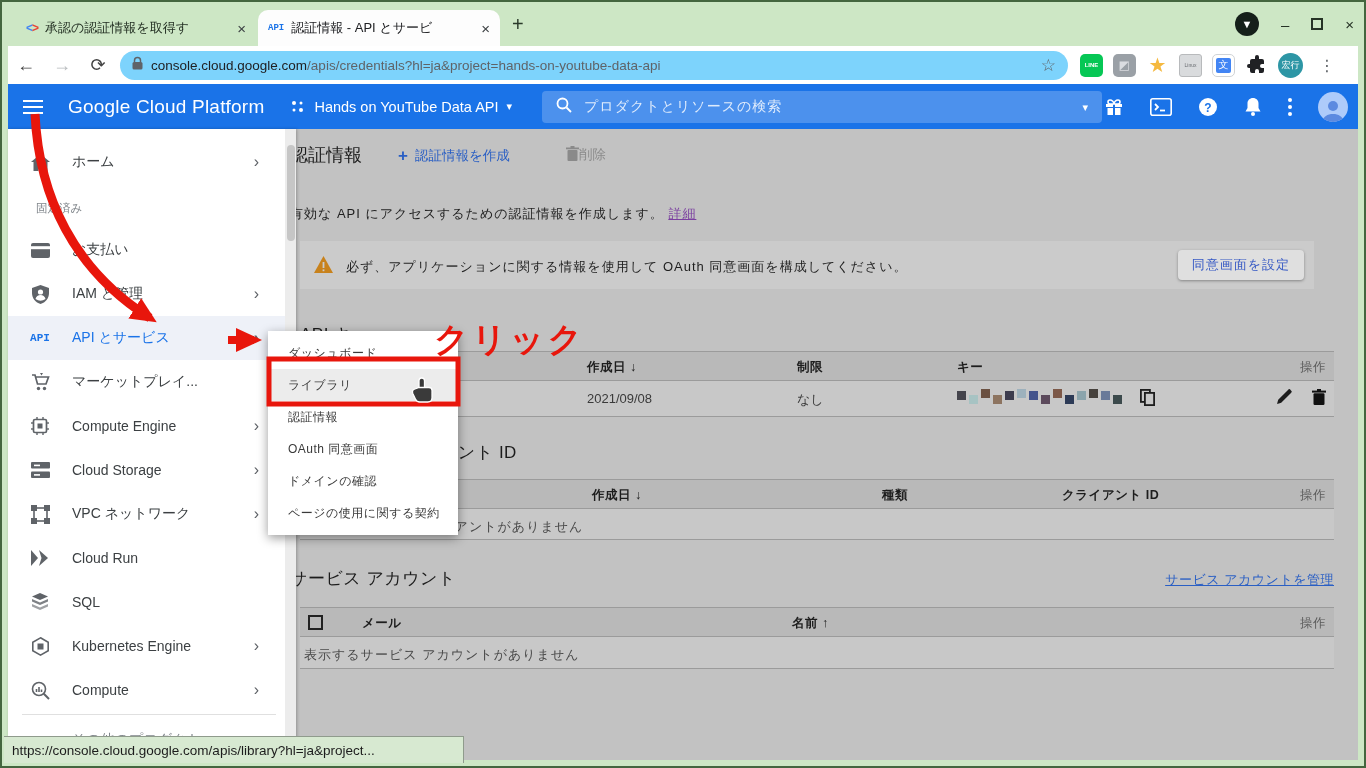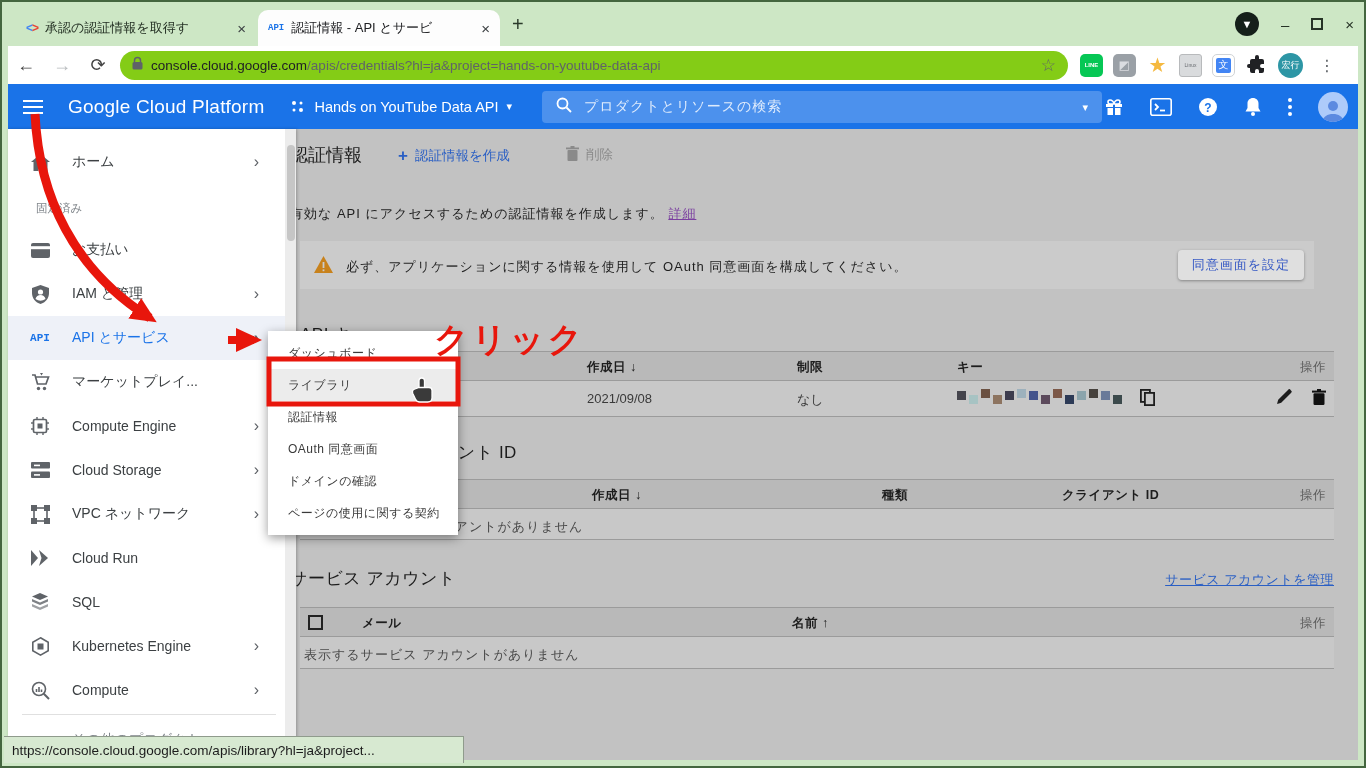--- a/index.html
+++ b/index.html
@@ -24,21 +24,21 @@
   .circle-btn { width:24px; height:24px; border-radius:50%; background:#15201a; color:#fff; font-size:11px;
                 display:flex; align-items:center; justify-content:center; }
   .wc { color:#263326; font-size:15px; }
   .wc-max { width:12px; height:12px; border:2px solid #263326; }
 
   
   .addressbar { position:absolute; left:6px; top:44px; right:6px; height:38px; background:#fff;
                 display:flex; align-items:center; }
   .nav-ic { font-size:18px; color:#444; width:36px; text-align:center; }
   .nav-ic.disabled { color:#b8bcbe; }
-  .url-pill { height:29px; width:948px; background:#84cc16; border-radius:15px; display:flex; align-items:center;
+  .url-pill { height:29px; width:948px; background:#7dd3fc; border-radius:15px; display:flex; align-items:center;
               padding:0 12px; margin-left:4px; }
   .url-text { font-size:13.5px; white-space:nowrap; overflow:hidden; flex:1; }
   .url-text .domain { color:#202124; } .url-text .path { color:#5f6368; }
   .star { font-size:17px; color:#5f6368; margin-left:8px; }
   .ext-row { display:flex; align-items:center; gap:10px; margin-left:12px; }
   .ext { width:23px; height:23px; border-radius:5px; display:flex; align-items:center; justify-content:center;
          font-size:6px; color:#fff; }
   .ext-line { background:#06c755; font-weight:bold; }
   .ext-gray { background:#9aa0a6; color:#dadce0; font-size:12px; }
   .ext-star { background:transparent; color:#f5b940; font-size:20px; }
@@ -66,21 +66,21 @@
   .hdr-icons { position:absolute; right:10px; top:0; height:45px; display:flex; align-items:center; gap:26px; }
   .hdr-ic svg { display:block; }
   .hdr-avatar { width:30px; height:30px; border-radius:50%; background:#aecbfa; display:flex; align-items:flex-end; justify-content:center; overflow:hidden; }
 
   
   .main { position:absolute; left:286px; top:127px; right:6px; bottom:6px; background:#c2c2c2; z-index:1;
           color:#1f1f1f; }
   .toolbar-title { position:absolute; left:2px; top:14px; font-size:18px; color:#1c1c1c; }
   .create-btn { position:absolute; left:110px; top:17px; font-size:13.5px; color:#2a5fc4; display:flex; gap:7px; align-items:center; }
   .create-btn .plus { font-size:17px; font-weight:bold; }
-  .delete-btn { position:absolute; left:278px; top:17px; font-size:13.5px; color:#8a8a8a; display:flex; gap:7px; align-items:center; }
+  .delete-btn { position:absolute; left:278px; top:17px; font-size:13.5px; color:#8a8a8a; display:flex; align-items:center; }
   .desc { position:absolute; left:2px; top:76px; font-size:13px; letter-spacing:1px; }
   .desc a { color:#7b3fa0; }
   .banner { position:absolute; left:12px; right:44px; top:112px; height:48px; background:#cbcbcb; }
   .banner-text { position:absolute; left:46px; top:17px; font-size:13px; letter-spacing:1px; }
   .consent-btn { position:absolute; right:10px; top:9px; height:30px; padding:0 14px; background:#dfdfdf;
                  border-radius:4px; color:#3659c4; font-size:13px; display:flex; align-items:center;
                  box-shadow:0 1px 3px rgba(0,0,0,.35); letter-spacing:1px; }
   .section-title { position:absolute; font-size:17px; color:#1c1c1c; letter-spacing:.5px; }
   .tbl { position:absolute; left:12px; right:24px; }
   .tbl-head { position:relative; height:30px; background:#b9b9b9; border-top:1px solid #9b9b9b; border-bottom:1px solid #9b9b9b; }

